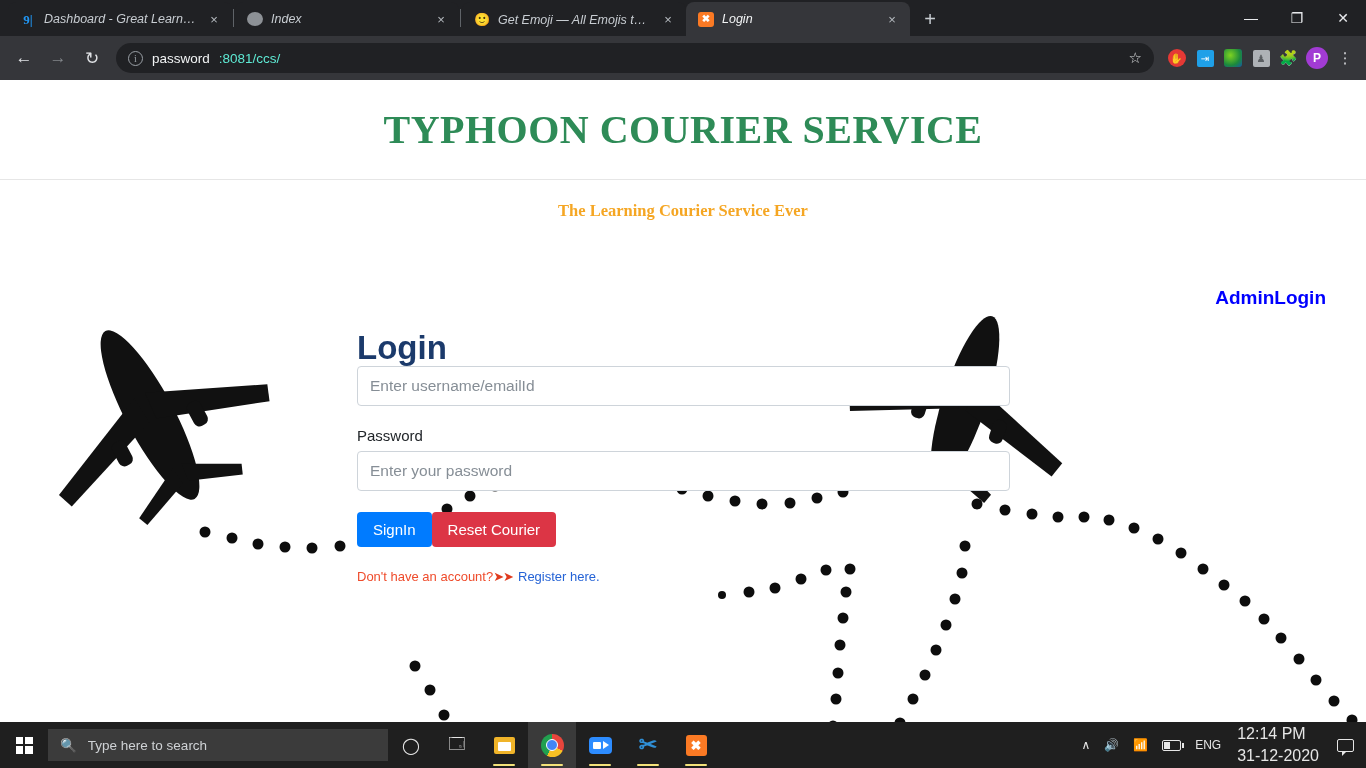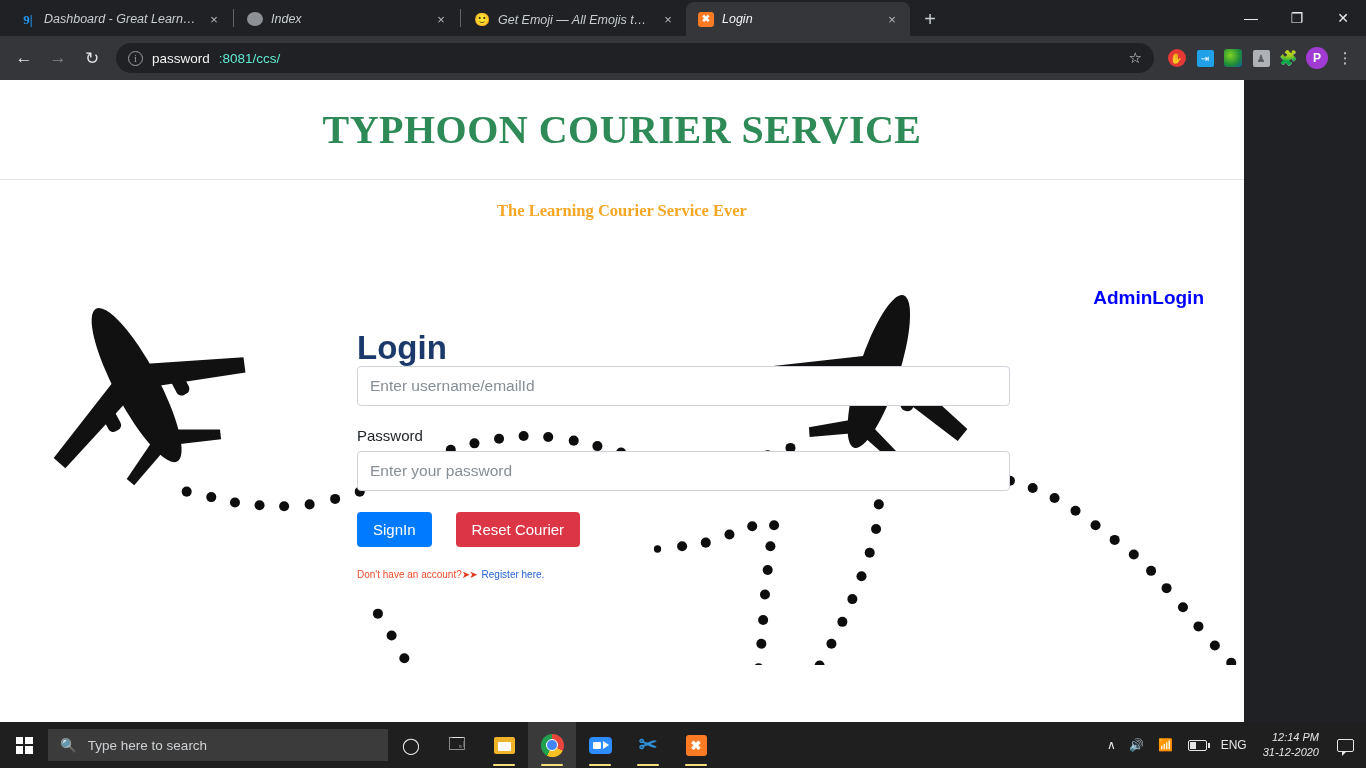--- a/index.html
+++ b/index.html
@@ -50,21 +50,21 @@
   .ext { width:26px;height:26px; display:flex;align-items:center;justify-content:center; flex:0 0 26px; }
   .ext-stop { width:18px;height:18px;border-radius:50%;background:#e53935; color:#fff; font-size:10px; display:flex;align-items:center;justify-content:center;}
   .ext-dl { width:17px;height:17px;border-radius:2px;background:#1fa0e8;color:#fff;font-size:10px;display:flex;align-items:center;justify-content:center;}
   .ext-idm { width:18px;height:18px; background:radial-gradient(circle at 35% 35%, #7ed321, #1c8a3b 60%, #1559a8 100%); border-radius:3px; }
   .ext-gray { width:17px;height:17px;background:#aeb2b6; border-radius:2px; display:flex;align-items:center;justify-content:center; color:#5a5e62; font-size:10px;}
   .ext-puz { color:#d6d8db; font-size:15px; }
   .avatar { width:22px;height:22px;border-radius:50%;background:#a23bd4;color:#fff;font-size:12px;display:flex;align-items:center;justify-content:center;font-weight:bold;}
   .kebab { color:#d6d8db; font-size:15px; letter-spacing:0; width:22px; text-align:center;}
 
   
-  #page { position:relative; width:1244px; height:642px; background:#fff; overflow:hidden; }
+  #page { position:relative; width:1366px; height:642px; background:#fff; overflow:hidden; }
   #planes { position:absolute; inset:0; pointer-events:none; }
 
   #site-title {
     text-align:center; font-family:"Liberation Serif", serif;
     font-size:40px; font-weight:bold; color:#2e8b57; letter-spacing:0.5px;
     padding-top:26px;
   }
   #divider { height:1px; background:#e6e6e6; margin-top:26px; }
   #tagline {
     text-align:center; font-family:"Liberation Serif", serif;
@@ -78,25 +78,25 @@
   #form-wrap { position:absolute; left:357px; top:251px; width:653px; z-index:3; }
   #login-heading { font-size:33px; font-weight:bold; color:#1b3a6b; line-height:1.05; }
   #fill-note { color:#ef4b2b; font-size:15.5px; margin-top:11px; }
   .field-label { font-size:15px; color:#212529; margin-top:21px; margin-bottom:7px; }
   .field-input {
     width:653px; height:40px; border:1px solid #ced4da; border-radius:4px;
     background:#fff; padding:0 12px; font-size:15.5px; color:#6d28d9;
     font-family:"Liberation Sans", sans-serif; outline:none;
   }
   .field-input::placeholder { color:#868e96; }
-  #btnrow { margin-top:21px; display:flex; gap:24px; }
+  #btnrow { margin-top:21px; display:flex; gap:0; }
   .btn { border:none; border-radius:4px; color:#fff; font-size:15px; padding:9px 16px; cursor:pointer; font-family:"Liberation Sans", sans-serif; }
   #signin-btn { background:#007bff; }
   #reset-btn { background:#dc3545; }
-  #register-line { margin-top:22px; font-size:10px; color:#ef4b2b; }
+  #register-line { margin-top:22px; font-size:13px; color:#ef4b2b; }
   #register-line .arrows { color:#e03b1e; letter-spacing:-1px; }
   #register-line a { color:#2563d6; text-decoration:none; margin-left:5px; }
 
   
   #taskbar { position:absolute; left:0; top:722px; width:1366px; height:46px; background:#1f1f1f; display:flex; align-items:center; }
   #startbtn { width:48px;height:46px; display:flex;align-items:center;justify-content:center; }
   .winlogo { width:17px;height:17px; display:grid; grid-template-columns:1fr 1fr; grid-template-rows:1fr 1fr; gap:2px; }
   .winlogo i { background:#fff; display:block; }
   #searchbox { width:340px; height:32px; background:#3b3b3b; display:flex; align-items:center; gap:11px; padding:0 12px; color:#cfd2d5; font-size:13.5px; }
   .tb-icon { width:46px;height:46px; display:flex; align-items:center; justify-content:center; color:#e6e6e6; }
@@ -107,21 +107,21 @@
   .ic-folder::after{content:"";position:absolute;left:4px;top:5px;width:13px;height:9px;background:#fff;border-radius:1px;}
   .ic-chrome { width:23px;height:23px;border-radius:50%; background:conic-gradient(#e8453c 0 33%, #f7c024 0 58%, #21a04f 0 100%); display:flex;align-items:center;justify-content:center;}
   .ic-chrome::after{content:"";width:10px;height:10px;border-radius:50%;background:#4285f4;border:1.5px solid #fff;}
   .ic-zoom { width:23px;height:17px;border-radius:4px;background:#2d8cff; position:relative;}
   .ic-zoom::after{content:"";position:absolute;right:3px;top:4px;border-left:6px solid #fff;border-top:4px solid transparent;border-bottom:4px solid transparent;}
   .ic-zoom::before{content:"";position:absolute;left:4px;top:5px;width:8px;height:7px;background:#fff;border-radius:1px;}
   .ic-vscode { color:#2f8fd6; font-size:22px; line-height:1; font-weight:bold; }
   .ic-xampp { width:21px;height:21px;background:#fb7a24;border-radius:3px;color:#fff;font-size:13px;display:flex;align-items:center;justify-content:center;font-weight:bold;}
   #tray { margin-left:auto; display:flex; align-items:center; gap:0; padding-right:4px; color:#e6e6e6; font-size:12px; }
   #tray .tr { padding:0 7px; display:flex; align-items:center; justify-content:center; height:46px; }
-  #clock { text-align:right; line-height:1.35; font-size:11px; padding:0 9px;font-style:italic; }
+  #clock { text-align:left; line-height:1.35; font-size:16px; padding:0 9px; }
   #notif { width:34px;height:46px;display:flex;align-items:center;justify-content:center; }
   .speech { width:17px;height:13px;border:1.6px solid #e6e6e6;border-radius:2px;position:relative;}
   .speech::after{content:"";position:absolute;left:4px;bottom:-5px;border-top:5px solid #e6e6e6;border-right:5px solid transparent;}
   .batt { width:19px;height:11px;border:1.6px solid #e6e6e6;border-radius:2px;position:relative;}
   .batt::after{content:"";position:absolute;right:-4px;top:2px;width:2px;height:5px;background:#e6e6e6;}
   .batt i{position:absolute;left:1px;top:1px;bottom:1px;width:6px;background:#e6e6e6;display:block;}
 </style>
 </head>
 <body>
 

